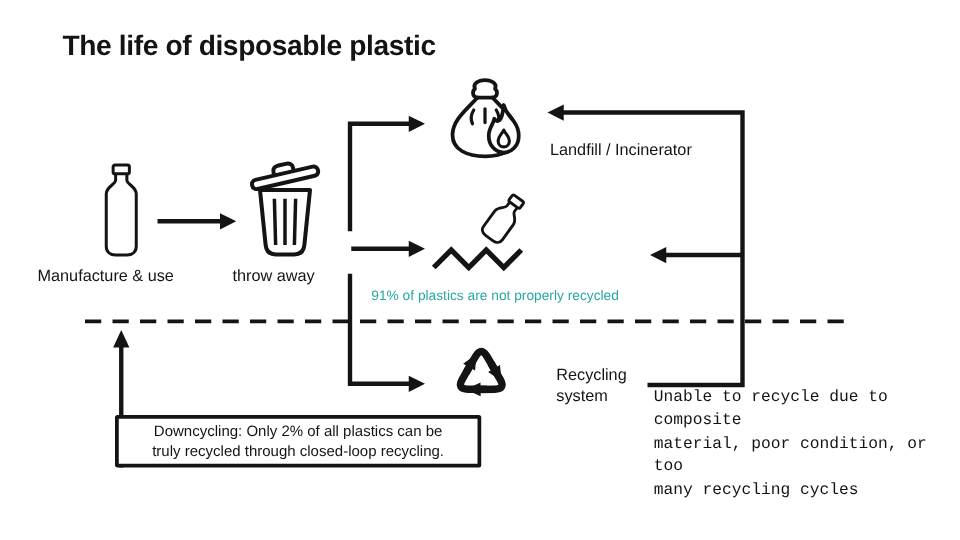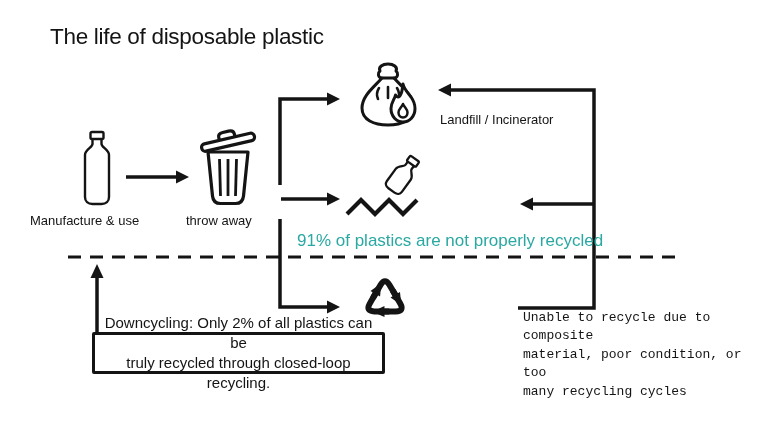--- a/index.html
+++ b/index.html
@@ -3,37 +3,37 @@
 <meta charset="utf-8">
 <style>
   html,body{margin:0;padding:0;background:#fff;}
   .canvas{
     position:relative;width:768px;height:432px;background:#ffffff;overflow:hidden;
     font-family:"Liberation Sans",sans-serif;color:var(--ink,#141414);
   }
   .connectors{position:absolute;left:0;top:0;width:768px;height:432px;}
   .title{
     position:absolute;left:50px;top:24px;margin:0;
-    font-size:22.5px;font-weight:400;letter-spacing:-0.3px;color:var(--ink,#141414);
+    font-size:22.5px;font-weight:700;letter-spacing:-0.3px;color:var(--ink,#141414);
   }
   .icon{position:absolute;overflow:visible;}
   .label{position:absolute;font-size:13px;line-height:1.3;color:var(--ink,#141414);}
   .center{text-align:left;}
   .preline{white-space:pre-line;}
   .teal-note{
-    position:absolute;left:297px;top:231px;font-size:17px;color:var(--accent,#2aa8a2);
+    position:absolute;left:297px;top:231px;font-size:11px;color:var(--accent,#2aa8a2);
   }
   .unable-note{
     position:absolute;left:523px;top:309px;font-size:13px;line-height:1.42;white-space:pre-line;font-family:Liberation Mono, monospace;
   }
   .note-box{
     position:absolute;left:92px;top:332px;width:293px;height:42px;box-sizing:border-box;
     border:3px solid var(--ink,#141414);border-radius:2px;background:#fff;
     display:flex;align-items:center;justify-content:center;
-    font-size:15px;line-height:1.35;text-align:center;
+    font-size:12px;line-height:1.35;text-align:center;
   }
 </style>
 </head>
 <body>
 
 <div class="canvas">
 
   <svg class="connectors" viewBox="0 0 768 432" aria-hidden="true">
     <g stroke="#141414" stroke-width="3.5" fill="none">
       <line x1="126" y1="177" x2="177" y2="177"></line>
@@ -109,20 +109,22 @@
     <g fill="none" stroke="#141414" stroke-width="6" stroke-linejoin="round">
       <path d="M21,32 L28.5,19 Q33,11.5 37.5,19 L44,30" marker-end="url(#recym)"></path>
       <path d="M21,32 L28.5,19 Q33,11.5 37.5,19 L44,30" transform="rotate(120 33 34)" marker-end="url(#recym)"></path>
       <path d="M21,32 L28.5,19 Q33,11.5 37.5,19 L44,30" transform="rotate(240 33 34)" marker-end="url(#recym)"></path>
     </g>
   </svg>
 
   <div class="label center" style="left:30px;top:213px;width:132px">Manufacture &amp; use</div>
   <div class="label center" style="left:186px;top:213px;width:90px">throw away</div>
   <div class="label" style="left:440px;top:112px">Landfill / Incinerator</div>
+  <div class="label preline" style="left:445px;top:292px">Recycling
+system</div>
 
   <div class="teal-note">91% of plastics are not properly recycled</div>
   <div class="unable-note">Unable to recycle due to composite
 material, poor condition, or too
 many recycling cycles</div>
   <div class="note-box">
     <span class="preline">Downcycling: Only 2% of all plastics can be
 truly recycled through closed-loop recycling.</span>
   </div>
 

